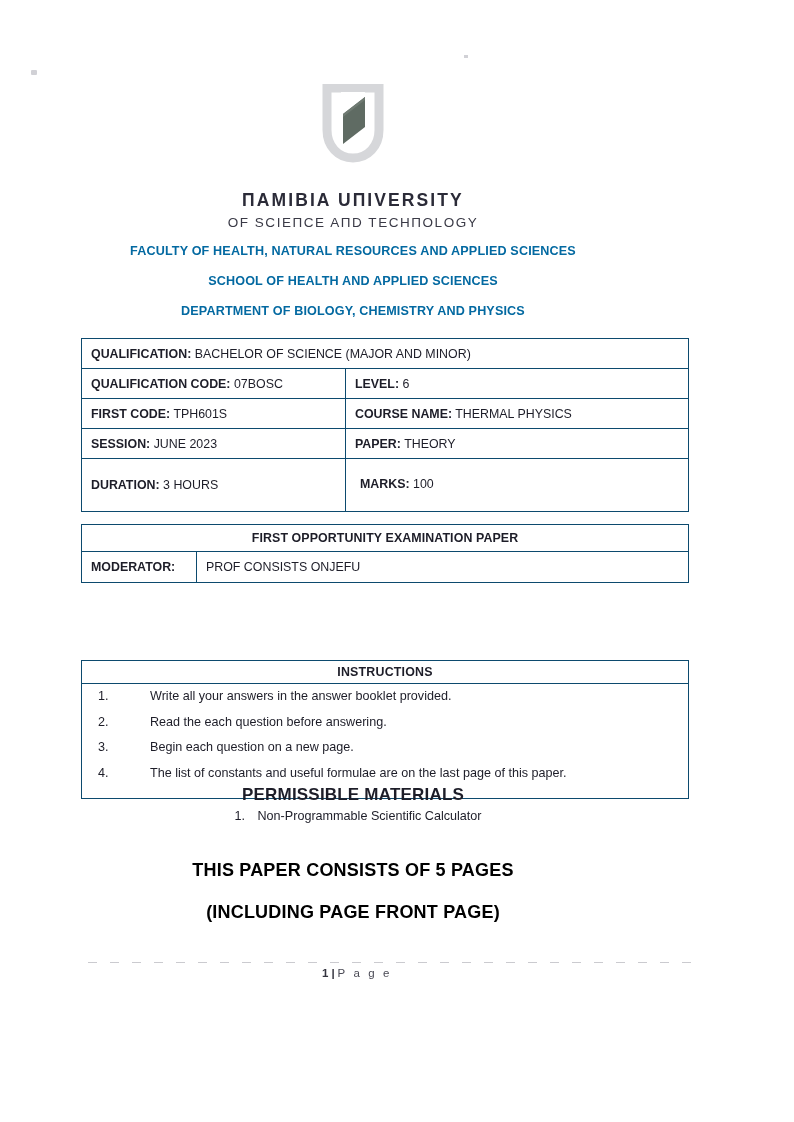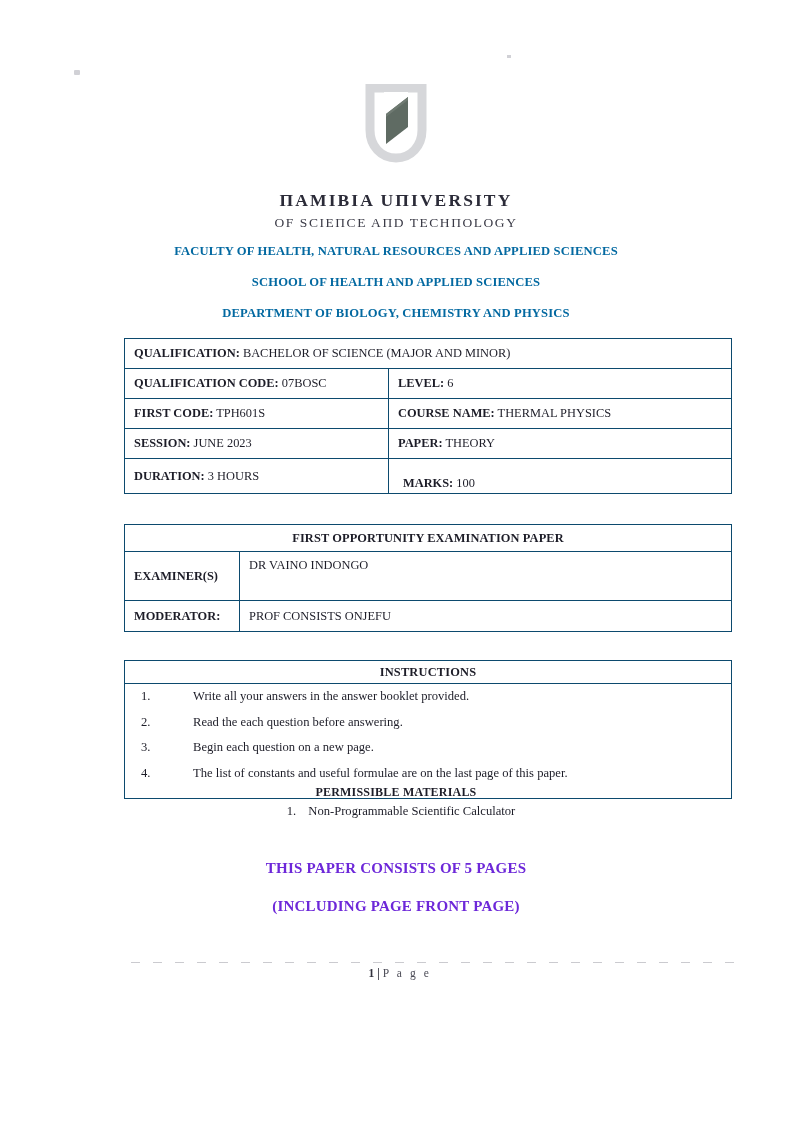--- a/index.html
+++ b/index.html
@@ -5,24 +5,23 @@
   html, body {
     margin: 0;
     padding: 0;
     background: #ffffff;
   }
   .page {
     position: relative;
     width: 706px;
     height: 1122px;
     background: #ffffff;
-    font-family: Liberation Serif, serif;
+    font-family: Liberation Sans, sans-serif;
     color: #1c1c24;
     overflow: hidden;
-    margin-left: 43px;
   }
 
   
   .speck {
     position: absolute;
     background: #c9c9cf;
     opacity: .85;
   }
   .speck.a { left: 31px;  top: 70px; width: 6px;  height: 5px; border-radius: 1px; }
   .speck.b { left: 464px; top: 55px; width: 4px;  height: 3px; }
@@ -138,44 +137,44 @@
   .instr-num { width: 52px; flex: 0 0 52px; padding-left: 7px; }
   .instr-txt { flex: 1 1 auto; }
 
   
   .permissible {
     position: absolute;
     left: 0; right: 0; top: 785px;
     text-align: center;
   }
   .perm-title {
-    font-size: 12px;
+    font-size: 17px;
     font-weight: 700;
     letter-spacing: .2px;
     color: #1d1d28;
   }
   .perm-item {
     font-size: 12.6px;
     color: #1d1d28;
     margin-top: 4px;
     padding-left: 10px;
   }
   .perm-item .n { margin-right: 9px; }
 
   
   .consists {
     position: absolute;
     left: 0; right: 0; top: 860px;
     text-align: center;
   }
   .consists div {
-    font-size: 15px;
+    font-size: 18px;
     font-weight: 700;
     letter-spacing: .2px;
-    color: #6d28d9;
+    color: #000000;
   }
   .consists .l1 { margin-bottom: 21px; }
 
   
   .footer {
     position: absolute;
     left: 8px; right: 0; top: 967px;
     text-align: center;
     font-size: 11.5px;
     color: #33333e;
@@ -257,40 +256,36 @@
         <td>
           <b>PAPER:</b>
           <span>THEORY</span>
         </td>
       </tr>
       <tr>
         <td style="height:32px">
           <b>DURATION:</b>
           <span>3 HOURS</span>
         </td>
-        <td style="height:32px;padding-left:14px;vertical-align:bottom;padding-bottom:2px">
+        <td style="height:32px;padding-left:14px;vertical-align:bottom;padding-bottom:20px">
           <b>MARKS:</b>
           <span>100</span>
         </td>
       </tr>
     </tbody>
   </table>
 
   <table class="tbl" id="tbl-examiners">
     <colgroup>
         <col style="width:115px">
         <col style="width:492px">
       </colgroup>
     <tbody>
       <tr>
         <td class="hdr" colspan="2">FIRST OPPORTUNITY EXAMINATION PAPER</td>
-      </tr>
-      <tr>
-        <td class="lbl">EXAMINER(S)</td>
-        <td class="val" style="vertical-align:top;padding-top:6px">DR VAINO INDONGO</td>
       </tr>
       <tr class="moderator">
         <td class="lbl">MODERATOR:</td>
         <td class="val">PROF CONSISTS ONJEFU</td>
       </tr>
     </tbody>
   </table>
 
   <table class="tbl" id="tbl-instructions">
     <colgroup>

